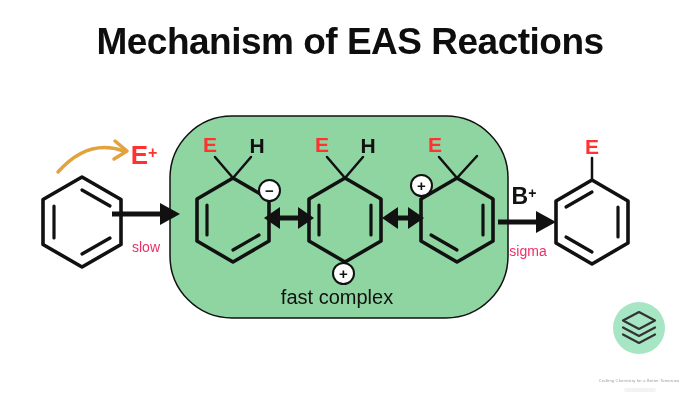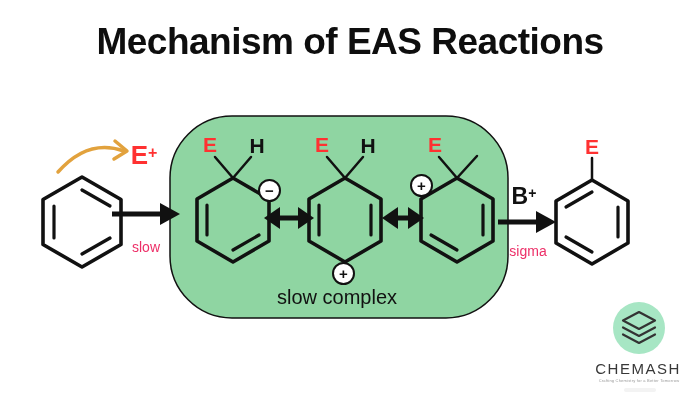--- a/index.html
+++ b/index.html
@@ -125,30 +125,29 @@
   <div class="abs rate" style="left:146px;top:247px;">slow</div>
 
   <div class="abs sub-red" style="left:210px;top:144px;">E</div>
   <div class="abs h-black" style="left:257px;top:145px;">H</div>
 
   <div class="abs sub-red" style="left:322px;top:144px;">E</div>
   <div class="abs h-black" style="left:368px;top:145px;">H</div>
 
   <div class="abs sub-red" style="left:435px;top:144px;">E</div>
 
-  <div class="abs sigma-label" style="left:337px;top:297px;">slow complex</div>
+  <div class="abs sigma-label" style="left:337px;top:297px;">fast complex</div>
 
   <div class="abs bplus" style="left:524px;top:196px;">
     <span>B</span><sup>+</sup>
   </div>
   <div class="abs rate" style="left:528px;top:251px;">sigma</div>
 
   <div class="abs sub-red" style="left:592px;top:146px;">E</div>
 
-  <div class="abs brand-name" style="left:638px;top:368px;">CHEMASH</div>
   <div class="abs brand-tagline" style="left:639px;top:381px;">Crafting Chemistry for a Better Tomorrow</div>
 </div>
 
 <div class="charge" style="left:258px;top:179px;">
   <span>−</span>
 </div>
 <div class="charge" style="left:332px;top:262px;">
   <span>+</span>
 </div>
 <div class="charge" style="left:410px;top:174px;">

